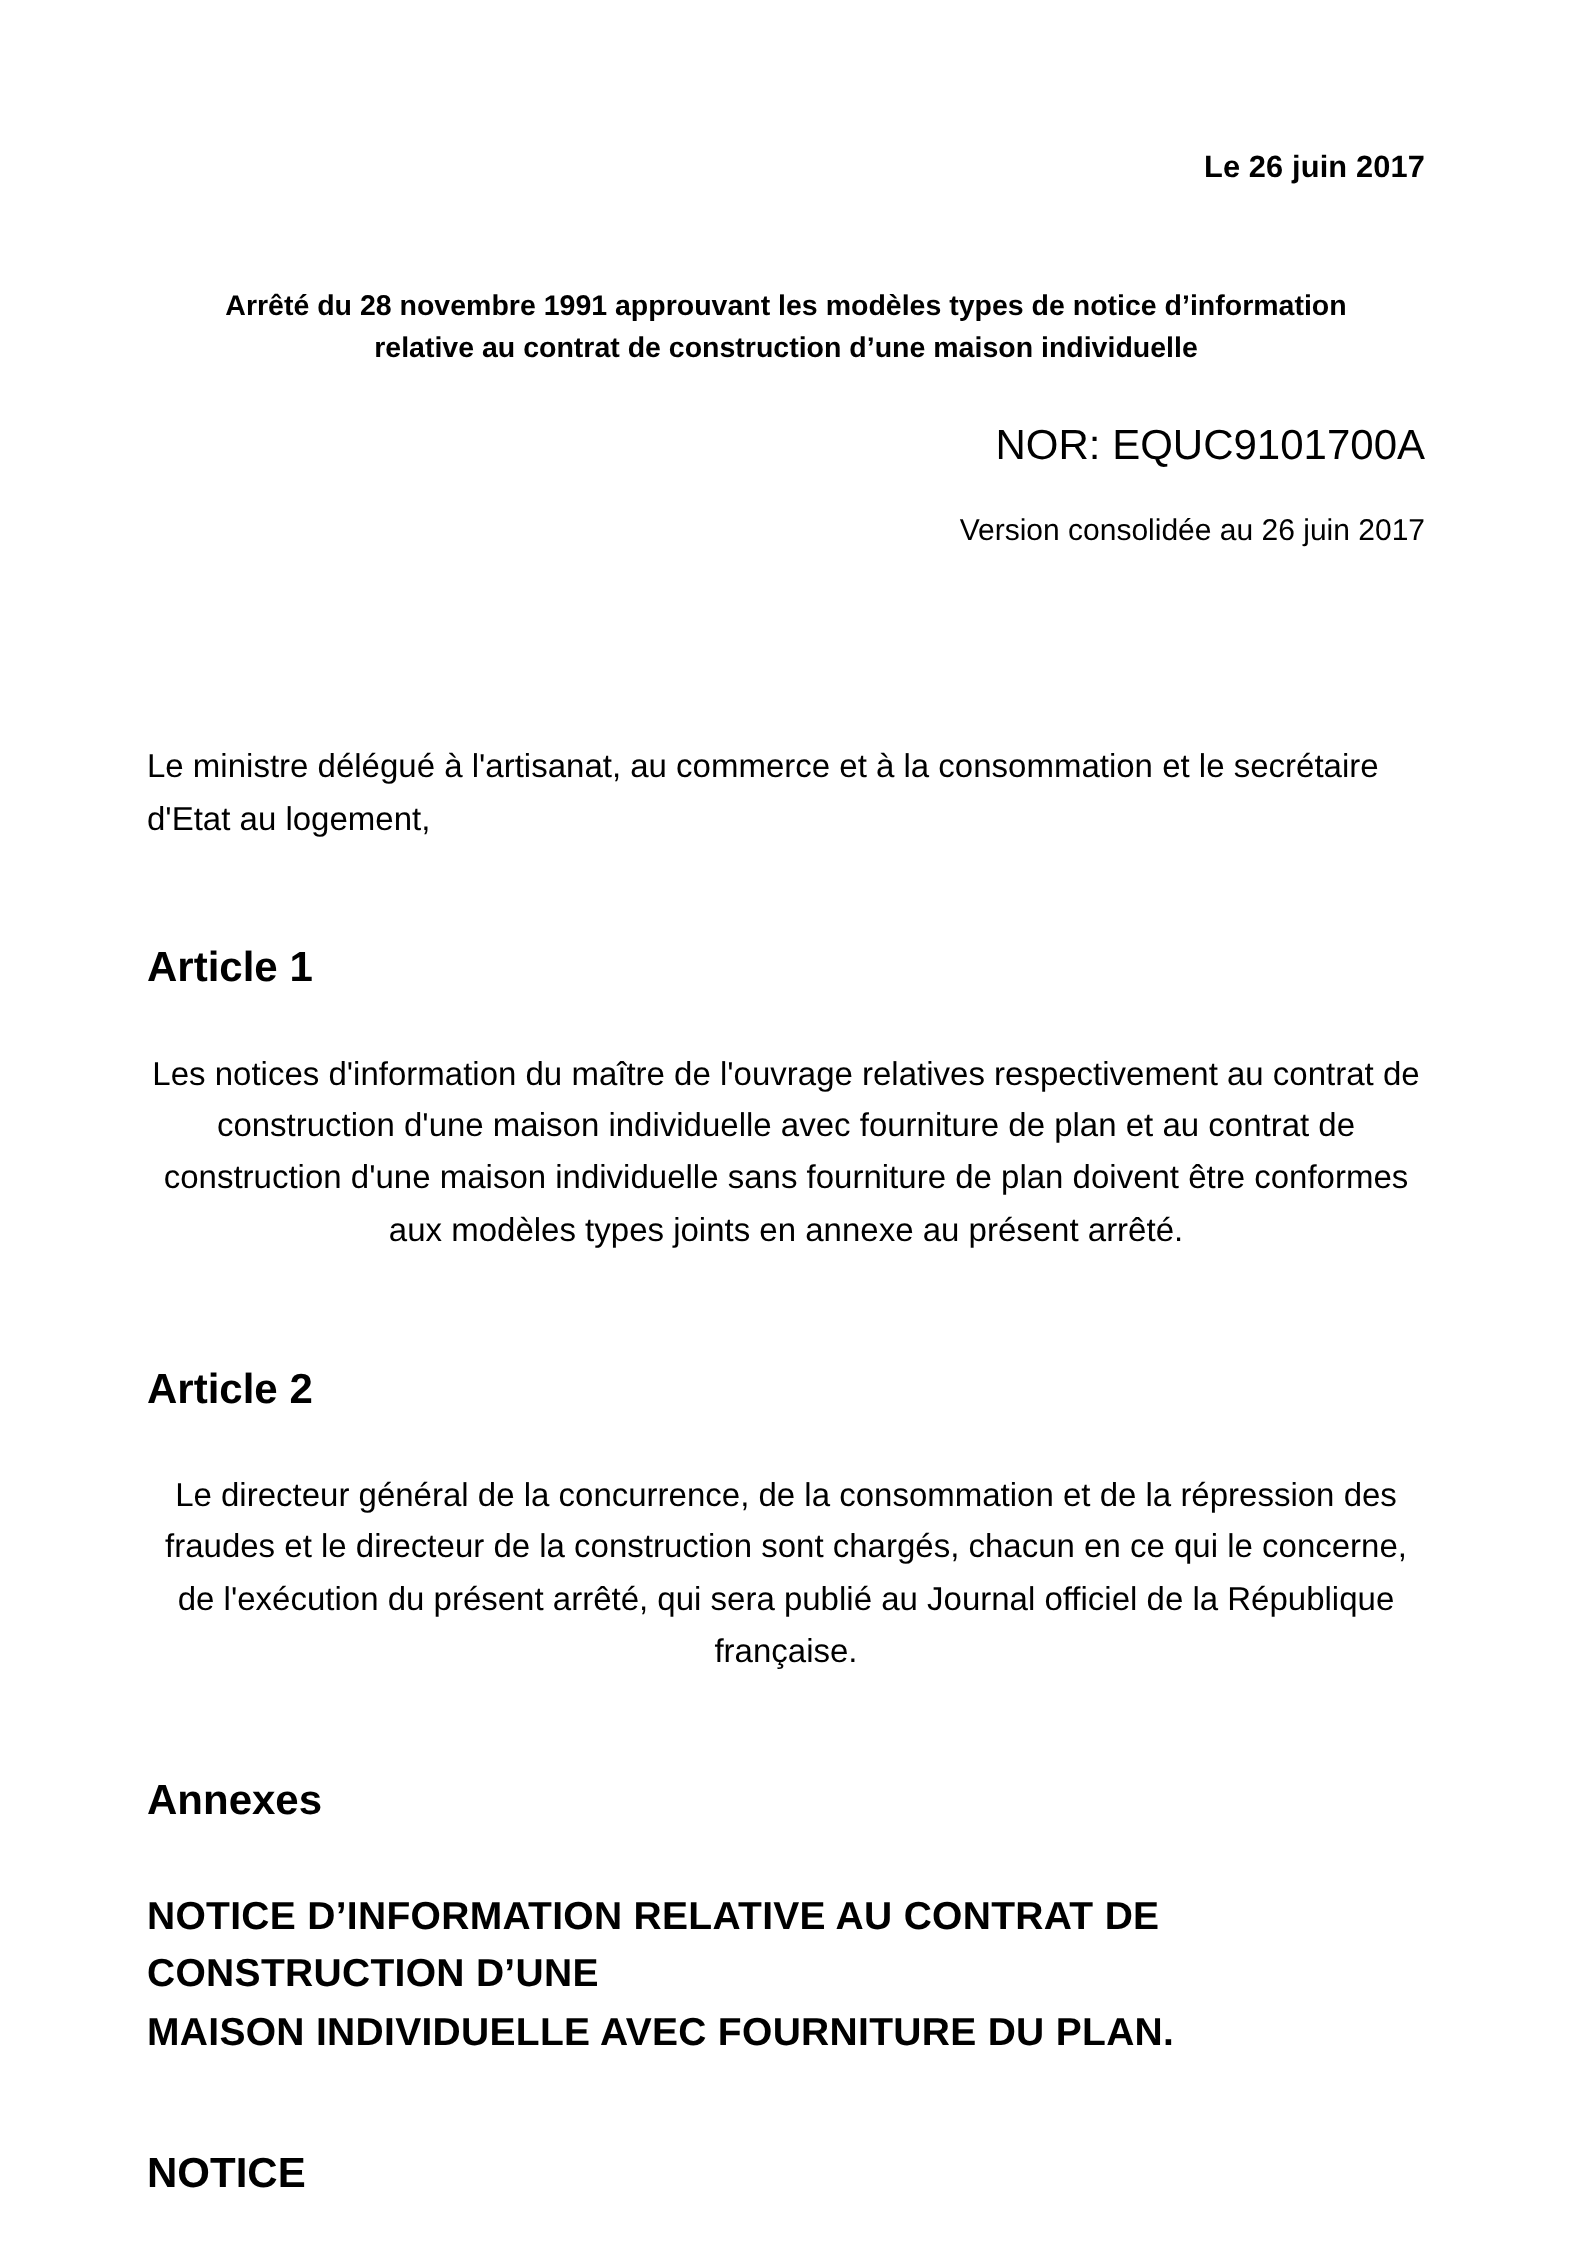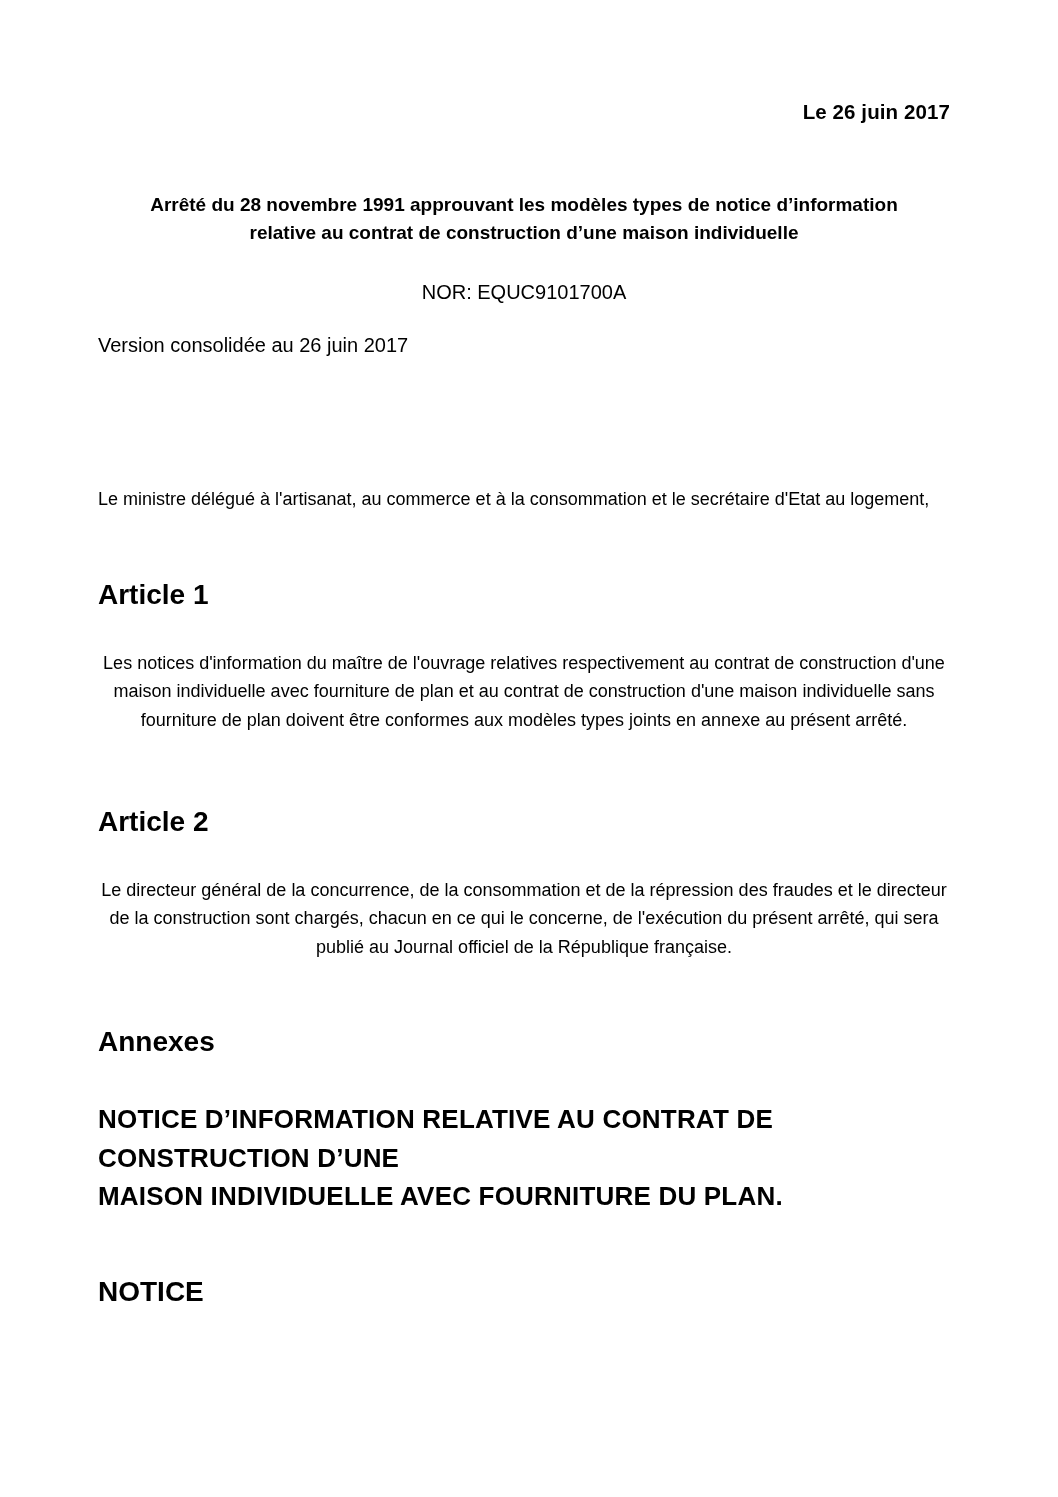--- a/index.html
+++ b/index.html
@@ -37,31 +37,31 @@
   }
   .title {
     text-align: center;
     font-weight: bold;
     font-size: 19px;
     line-height: 1.48;
     margin-top: 67px;
     padding: 0 10px;
   }
   .nor {
-    text-align: center;
-    font-size: 20px;
+    text-align: right;
+    font-size: 28px;
     margin-top: 34px;
   }
   .version {
-    text-align: left;
+    text-align: right;
     font-size: 20px;
     margin-top: 30px;
   }
   .para {
-    font-size: 18px;
+    font-size: 22px;
     line-height: 1.58;
     text-align: left;
   }
   .para.first {
     margin-top: 128px;
   }
   .para.vu {
     margin-top: 45px;
   }
   .heading {

